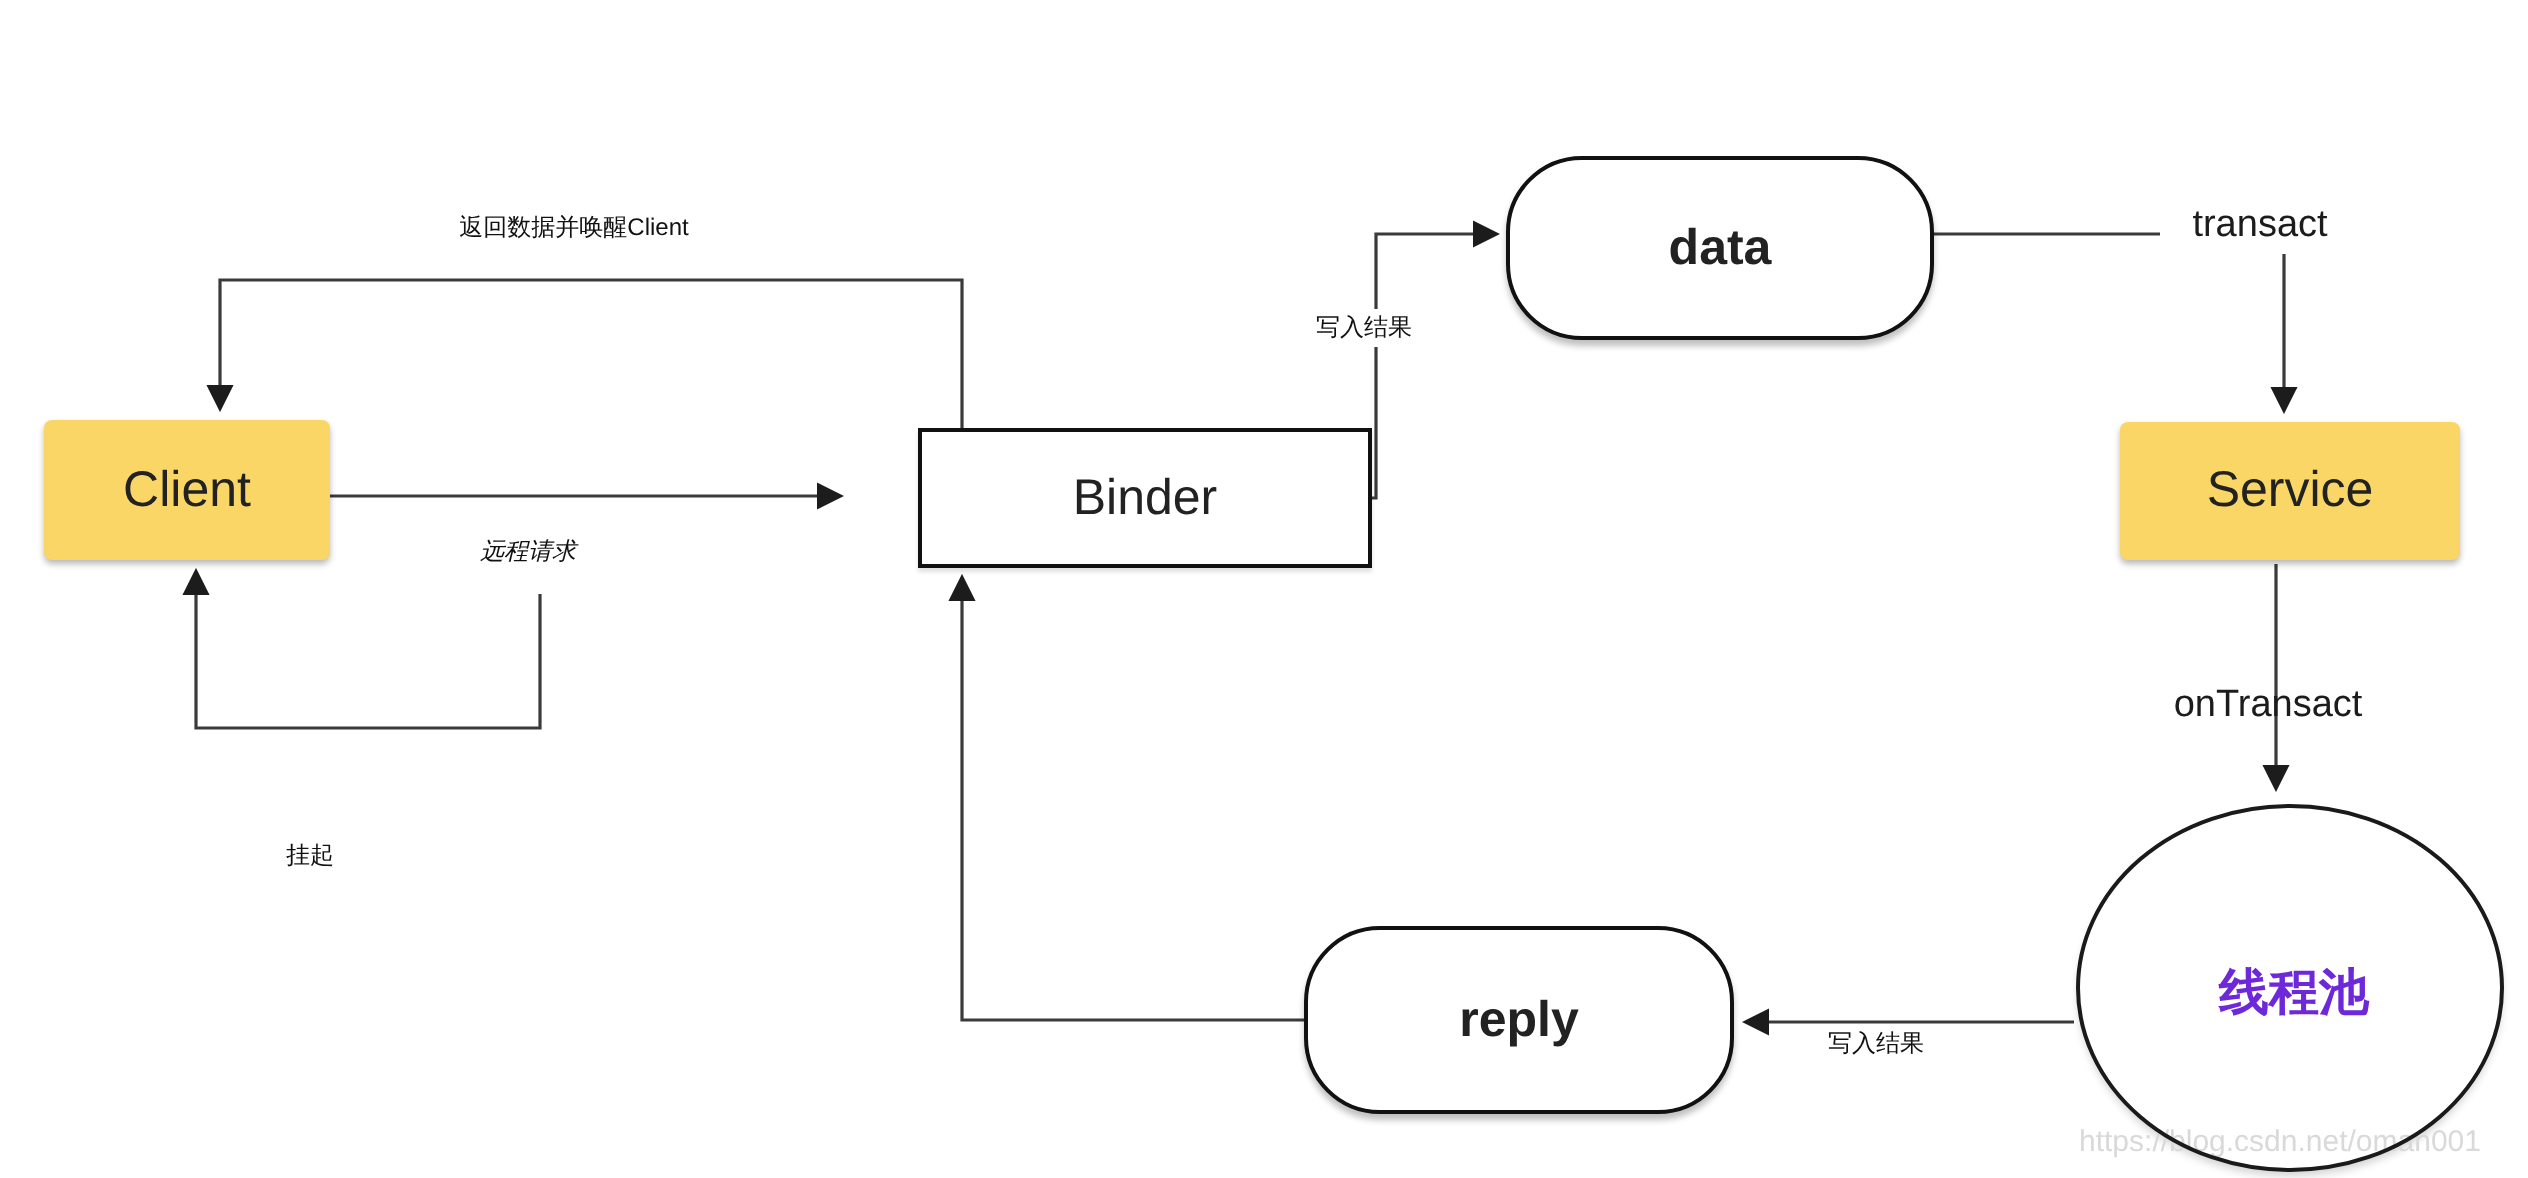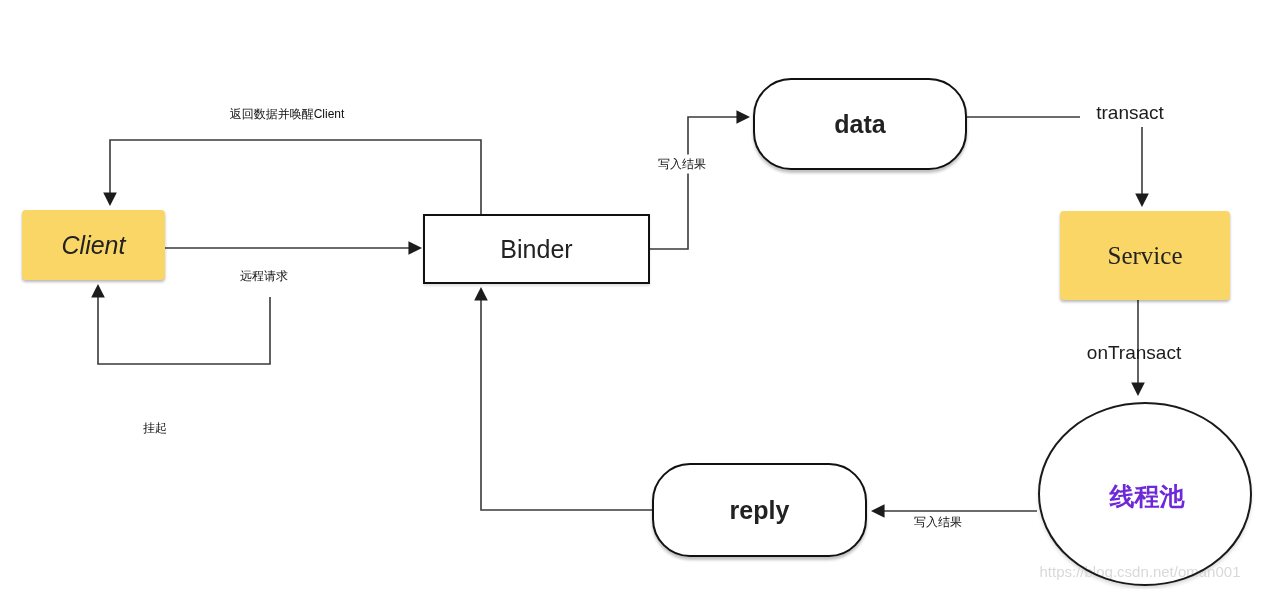--- a/index.html
+++ b/index.html
@@ -21,50 +21,51 @@
     position:absolute;display:flex;align-items:center;justify-content:center;
     box-sizing:border-box;z-index:3;font-size:25px;color:#222;
   }
   .node-yellow{
     background:var(--node-fill-yellow);border-radius:4px;
     box-shadow:0 2px 3px rgba(0,0,0,0.28);
   }
   .node-rect{
     background:#fff;border:2px solid #111;
     box-shadow:0 2px 2px rgba(0,0,0,0.12);
+    margin-left:36px;
   }
   .node-round{
     background:#fff;border:2.5px solid #111;border-radius:38px;
     box-shadow:0 3px 3px rgba(0,0,0,0.25);
     font-weight:bold;
   }
-  .node-client{left:22px;top:210px;width:143px;height:70px;font-style:italic;}
+  .node-client{left:22px;top:210px;width:143px;height:70px;}
   .node-binder{left:423px;top:214px;width:227px;height:70px;}
   .node-data{left:753px;top:78px;width:214px;height:92px;}
-  .node-service{left:1060px;top:211px;width:170px;height:89px;font-family:Liberation Serif, serif;}
+  .node-service{left:1060px;top:211px;width:170px;height:69px;}
   .node-reply{left:652px;top:463px;width:215px;height:94px;}
 
   .circle-fill{
     position:absolute;left:1039px;top:403px;width:212px;height:182px;
     border-radius:50%;background:#fff;z-index:0;
     box-shadow:0 3px 4px rgba(0,0,0,0.18);
   }
   .threadpool-label{
     position:absolute;left:1147px;top:496px;transform:translate(-50%,-50%);
     z-index:3;font-size:25px;font-weight:600;color:#6d28d9;white-space:nowrap;
   }
 
   .edge-label{
     position:absolute;transform:translate(-50%,-50%);white-space:nowrap;
     z-index:4;font-size:12px;color:#111;
   }
   .edge-label.latin{font-size:19px;color:#1c1c1c;}
   .edge-label.bg{background:#fff;padding:1px 4px;}
   .lbl-return{left:287px;top:114px;}
-  .lbl-remote{left:264px;top:276px;}
+  .lbl-remote{left:264px;top:276px;font-style:italic;}
   .lbl-suspend{left:155px;top:396px;margin-top:32px;}
   .lbl-write-params{left:682px;top:164px;}
   .lbl-transact{left:1130px;top:113px;}
   .lbl-ontransact{left:1134px;top:337px;margin-top:16px;}
   .lbl-write-result{left:938px;top:494px;margin-top:28px;}
 
   .watermark{
     position:absolute;left:1140px;top:571px;transform:translate(-50%,-50%);
     z-index:1;font-size:15px;color:var(--watermark-text);white-space:nowrap;
   }

